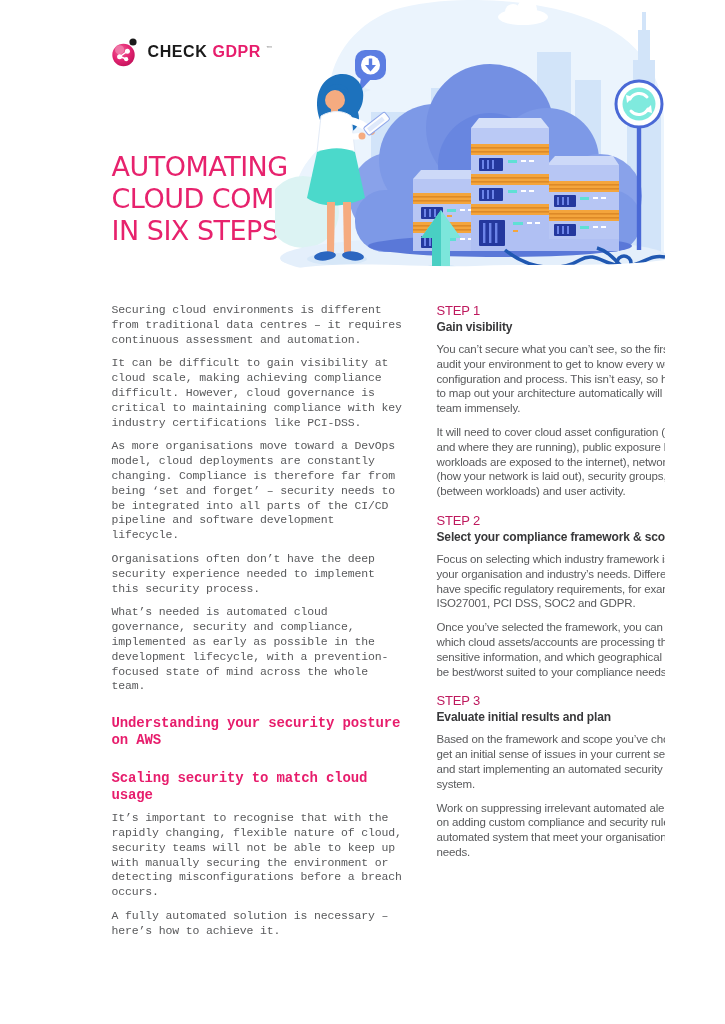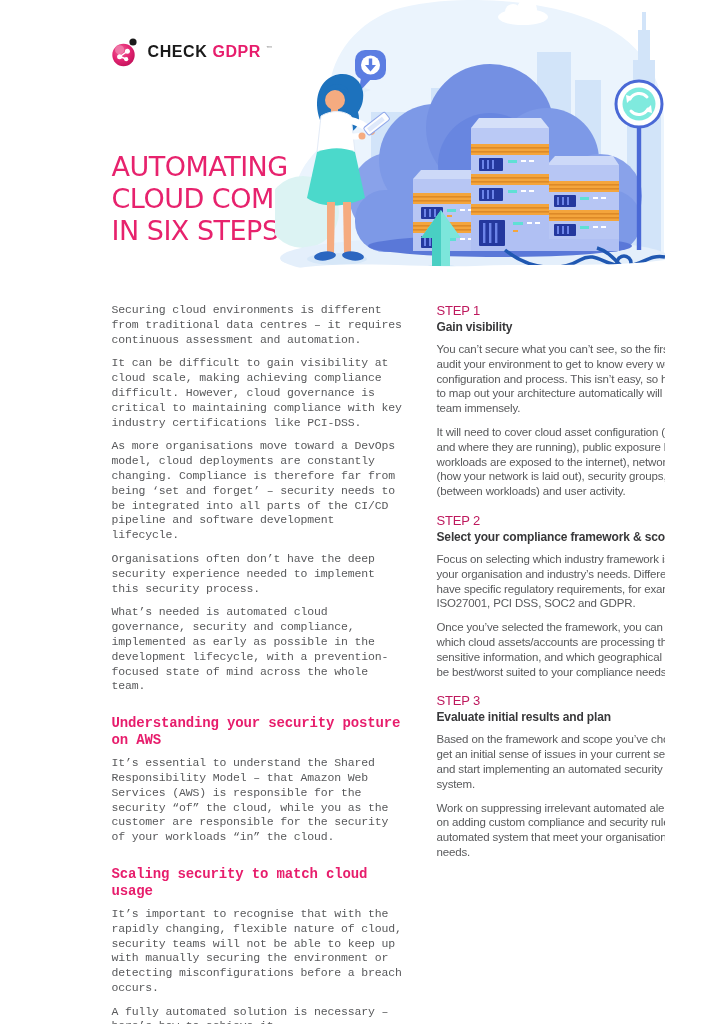--- a/index.html
+++ b/index.html
@@ -268,21 +268,20 @@
   </div>
 
   <section class="col col-left">
     <p>Securing cloud environments is different from traditional data centres – it requires continuous assessment and automation.</p>
     <p>It can be difficult to gain visibility at cloud scale, making achieving compliance difficult. However, cloud governance is critical to maintaining compliance with key industry certifications like PCI-DSS.</p>
     <p>As more organisations move toward a DevOps model, cloud deployments are constantly changing. Compliance is therefore far from being ‘set and forget’ – security needs to be integrated into all parts of the CI/CD pipeline and software development lifecycle.</p>
     <p>Organisations often don’t have the deep security experience needed to implement this security process.</p>
     <p>What’s needed is automated cloud governance, security and compliance, implemented as early as possible in the development lifecycle, with a prevention-focused state of mind across the whole team.</p>
 
     <h2 class="section-heading">Understanding your security posture on AWS</h2>
-    <p>It’s essential to understand the Shared Responsibility Model – that Amazon Web Services (AWS) is responsible for the security “of” the cloud, while you as the customer are responsible for the security of your workloads “in” the cloud.</p>
 
     <h2 class="section-heading">Scaling security to match cloud usage</h2>
     <p>It’s important to recognise that with the rapidly changing, flexible nature of cloud, security teams will not be able to keep up with manually securing the environment or detecting misconfigurations before a breach occurs.</p>
     <p>A fully automated solution is necessary – here’s how to achieve it.</p>
   </section>
 
   <section class="col col-right">
     <div class="step">
       <div class="step-label">STEP 1</div>
       <div class="step-title">Gain visibility</div>

